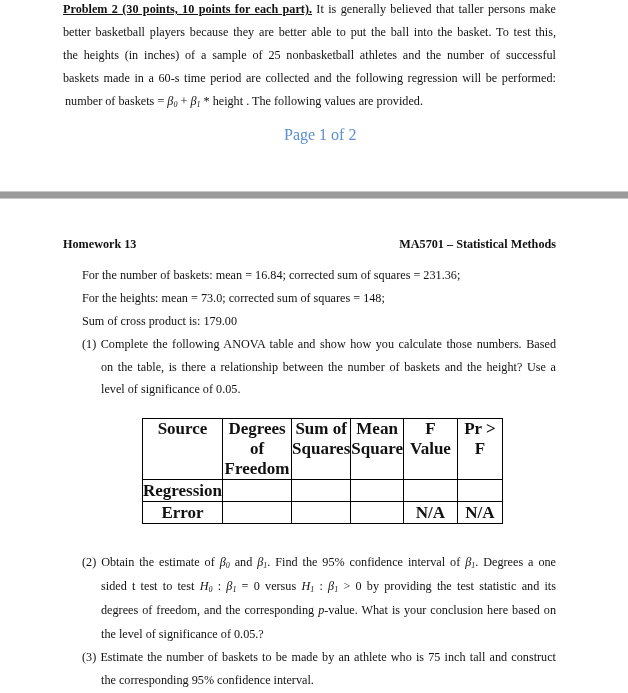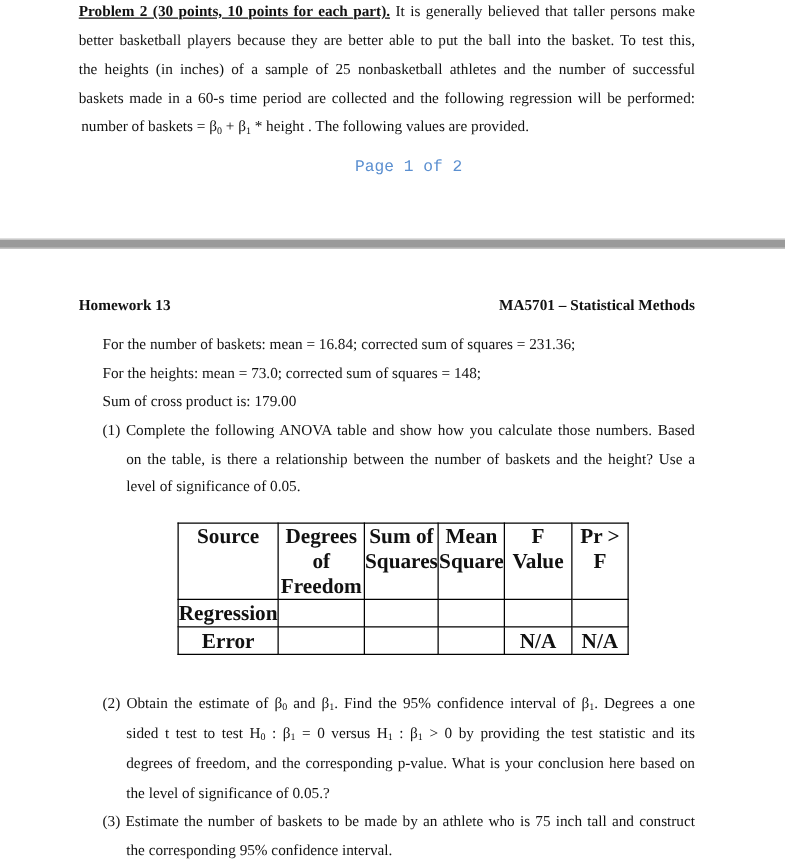--- a/index.html
+++ b/index.html
@@ -2,25 +2,25 @@
 <html><head>
 <meta charset="utf-8">
 <style>
   html, body { margin: 0; padding: 0; background: #ffffff; }
   body { width: 628px; height: 693px; position: relative; overflow: hidden;
          font-family: "Liberation Serif", "DejaVu Serif", serif; color: #111; }
   .abs { position: absolute; white-space: nowrap; }
   .txt { font-size: 12.2px; line-height: 14px; }
   .ul-bold { font-weight: bold; text-decoration: underline; }
   .b { font-weight: bold; }
-  .pagelabel { font-family: Liberation Mono, monospace; font-size: 13px; color: #5b8fd0; }
+  .pagelabel { font-family: Liberation Serif, serif; font-size: 16px; color: #5b8fd0; }
   .sep { position: absolute; left: 0; width: 628px; top: 191px; height: 8px; background: #9a9a9a;
          border-top: 1px solid #c8c8c8; border-bottom: 1px solid #c8c8c8; box-sizing: border-box; }
   .justify { text-align: justify; text-align-last: justify; display: block; }
-  .math { }
+  .math { font-style: italic; }
   sub { font-size: 8px; vertical-align: -2px; line-height: 0; }
   table.anova { position: absolute; left: 142px; top: 418px; border-collapse: collapse;
                 font-family: "Liberation Serif", "DejaVu Serif", serif; font-size: 17px; }
   table.anova td { border: 1px solid #000; padding: 0; text-align: center; vertical-align: top;
                    font-weight: bold; line-height: 20px; }
   table.anova tr.hdr td { height: 42px; }
   table.anova tr.row td { height: 21px; line-height: 21px; }
   table.anova td.na { font-weight: bold; }
 </style>
 </head>

